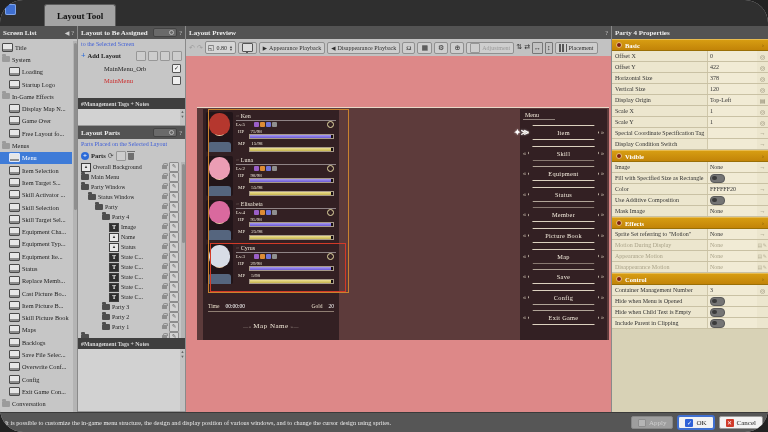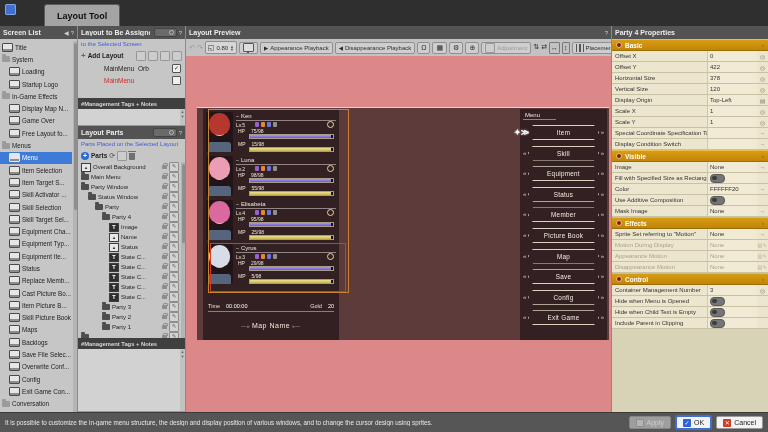--- a/index.html
+++ b/index.html
@@ -1,17 +1,17 @@
 <!DOCTYPE html>
 <html><head>
 <meta charset="utf-8">
 <style>
   html,body{margin:0;padding:0;background:#222;}
   .app{position:relative;width:768px;height:432px;overflow:hidden;background:#c6c6c6;
-       font-family:Liberation Sans, sans-serif;-webkit-user-select:none;cursor:default;}
+       font-family:Liberation Serif, serif;-webkit-user-select:none;cursor:default;border-radius:23px;}
   
   .topbar{position:absolute;top:0;left:0;right:0;height:26px;background:#2f2f2f;}
   .appicon{position:absolute;left:5px;top:4px;width:11px;height:11px;background:#3f6fd0;border-radius:2px;
            box-shadow:inset 0 0 0 1px #7fa4e8;}
   .wintab{position:absolute;left:44px;top:4px;height:21px;background:#a4a4a4;border:1px solid #5c5c5c;border-bottom:none;
           border-radius:3px 3px 0 0;padding:0 12px;display:flex;align-items:center;font-size:9px;font-weight:bold;color:#101010;}
   
   .main{position:absolute;top:26px;left:0;right:0;bottom:20px;display:flex;}
   .col{position:relative;border-right:1px solid #8a8a8a;box-sizing:border-box;background:#c6c6c6;overflow:hidden;}
   .c-screen{width:78px;}

